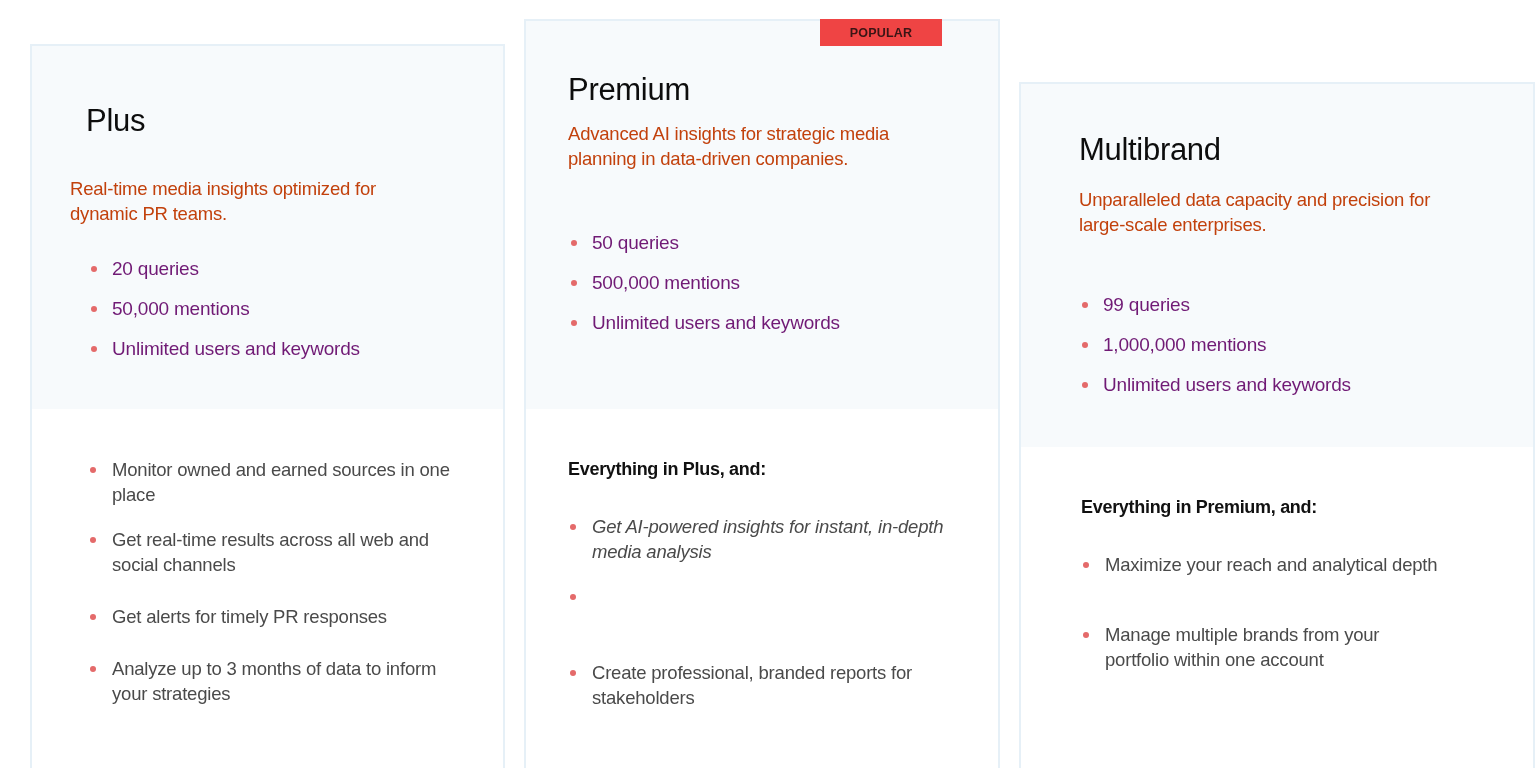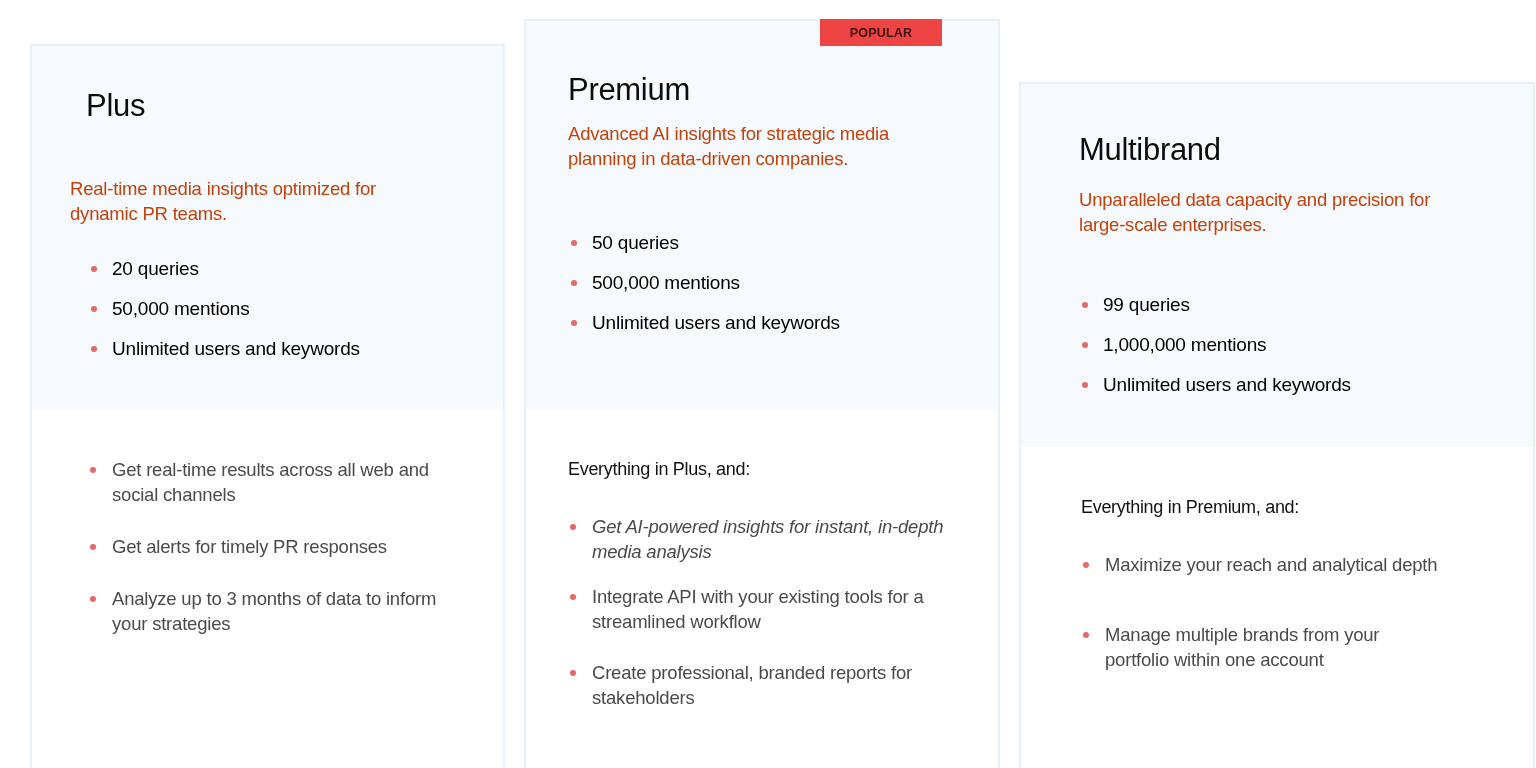--- a/index.html
+++ b/index.html
@@ -27,62 +27,63 @@
     font-size: 31px; font-weight: 500; color: #0d0d0d; letter-spacing: -0.3px;
   }
   .plan-desc {
     position: absolute;
     font-size: 18.5px; line-height: 25px; color: #c2410c; letter-spacing: -0.2px;
   }
 
   ul.bullets { list-style: none; position: absolute; }
   ul.bullets li {
     position: relative; padding-left: 24px;
-    font-size: 19px; color: #000000; letter-spacing: -0.2px;
+    font-size: 19px; color: #701a75; letter-spacing: -0.2px;
   }
   ul.bullets li .dot {
     position: absolute; left: 3px; width: 6px; height: 6px; border-radius: 50%;
     background: #e46a6a;
   }
   ul.highlights li { height: 40px; line-height: 26px; }
   ul.highlights li .dot { top: 10px; }
 
   ul.features li { line-height: 25px; color: #4a4a4a; font-size: 18.5px; }
   ul.features li .dot { top: 10px; left: 2px; }
 
   .everything {
     position: absolute;
-    font-size: 18px; font-weight: 400; color: #111; letter-spacing: -0.3px;
+    font-size: 18px; font-weight: 700; color: #111; letter-spacing: -0.3px;
   }
 
   .badge {
     position: absolute; left: 820px; top: 19px; width: 122px; height: 27px;
     background: #ef4444; color: #3b1515;
     font-size: 12.5px; font-weight: 700; letter-spacing: 0.2px;
     display: flex; align-items: center; justify-content: center;
     z-index: 3;
   }
 </style>
 </head>
 <body>
 
 <div class="card" style="left:30px; top:44px; width:475px; height:724px;">
   <div class="card-top" style="height:363px;"></div>
   <div class="card-bottom" style="top:363px;"></div>
 
-  <div class="plan-title" style="left:54px; top:42px;">Plus</div>
+  <div class="plan-title" style="left:54px; top:57px;">Plus</div>
   <div class="plan-desc" style="left:38px; top:103px; width:360px;margin-top:27px;">Real-time media insights optimized for dynamic PR teams.</div>
 
   <ul class="bullets highlights" style="left:56px; top:210px;">
     <li><span class="dot"></span><span>20 queries</span></li>
     <li><span class="dot"></span><span>50,000 mentions</span></li>
     <li><span class="dot"></span><span>Unlimited users and keywords</span></li>
   </ul>
 
   <ul class="bullets features" style="left:56px; top:411px; width:380px;">
+    <li style="height:70px;"><span class="dot"></span><span>Monitor owned and earned sources in one place</span></li>
     <li style="height:77px;"><span class="dot"></span><span>Get real-time results across all web and social channels</span></li>
     <li style="height:52px;"><span class="dot"></span><span>Get alerts for timely PR responses</span></li>
     <li><span class="dot"></span><span>Analyze up to 3 months of data to inform your strategies</span></li>
   </ul>
 </div>
 
 <div class="card" style="left:524px; top:19px; width:476px; height:749px;">
   <div class="card-top" style="height:388px;"></div>
   <div class="card-bottom" style="top:388px;"></div>
 
@@ -92,21 +93,21 @@
   <ul class="bullets highlights" style="left:42px; top:209px;">
     <li><span class="dot"></span><span>50 queries</span></li>
     <li><span class="dot"></span><span>500,000 mentions</span></li>
     <li><span class="dot"></span><span>Unlimited users and keywords</span></li>
   </ul>
 
   <div class="everything" style="left:42px; top:438px;">Everything in Plus, and:</div>
 
   <ul class="bullets features" style="left:42px; top:493px; width:380px;">
     <li style="height:70px;font-style:italic;"><span class="dot"></span><span>Get AI-powered insights for instant, in-depth media analysis</span></li>
-    <li style="height:76px;"><span class="dot"></span><span>Integrate API with your existing tools for a streamlined workflow</span></li>
+    <li style="height:76px;"><span class="dot"></span></li>
     <li><span class="dot"></span><span>Create professional, branded reports for stakeholders</span></li>
   </ul>
 </div>
 
 <div class="badge">POPULAR</div>
 
 <div class="card" style="left:1019px; top:44px; width:516px; height:724px;margin-top:38px;">
   <div class="card-top" style="height:363px;"></div>
   <div class="card-bottom" style="top:363px;"></div>
 

